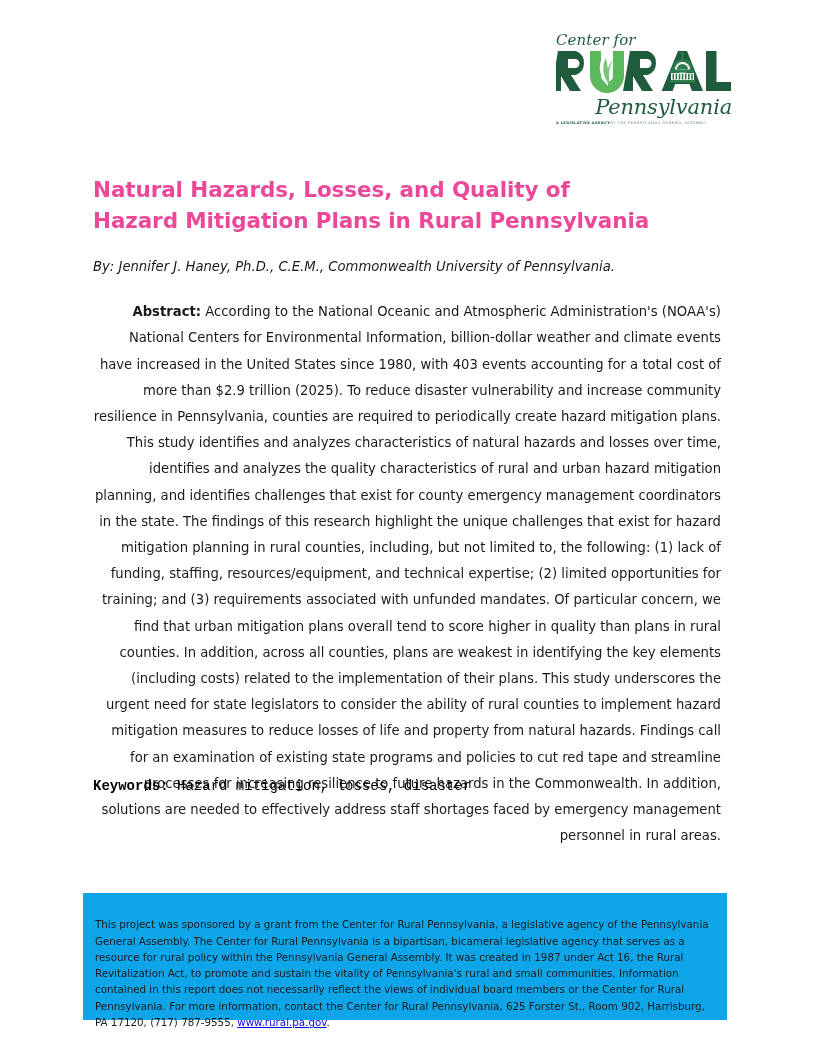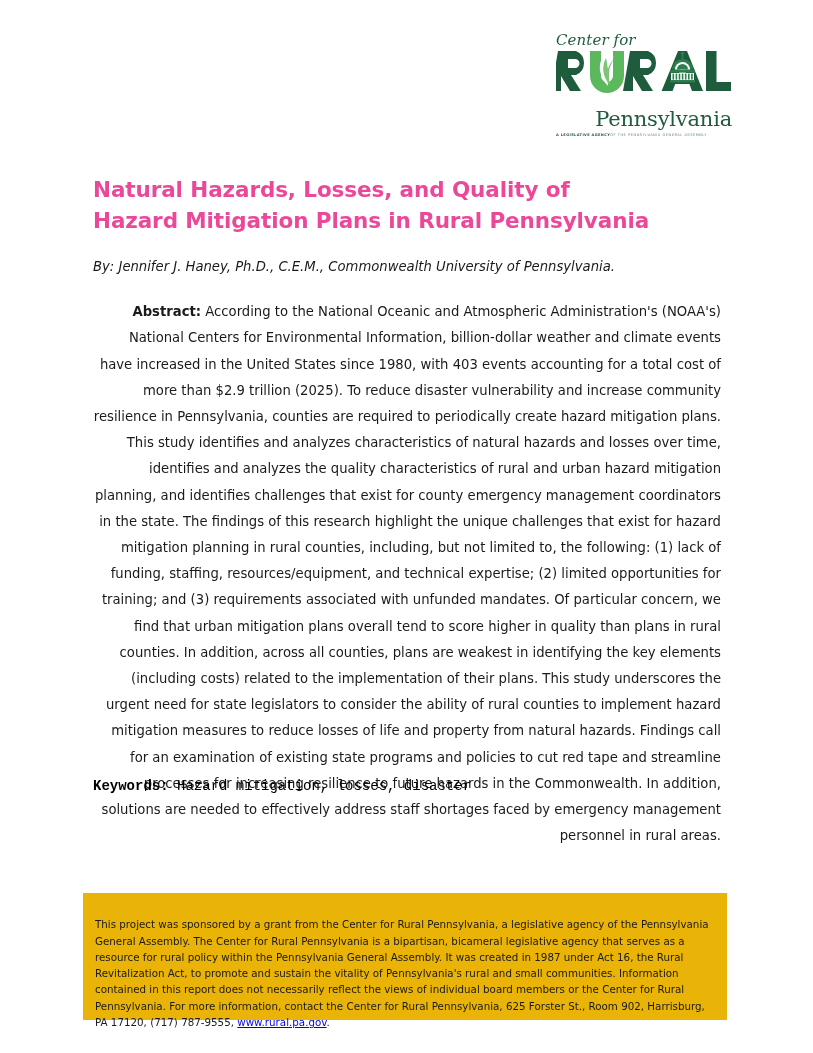--- a/index.html
+++ b/index.html
@@ -36,25 +36,26 @@
   .logo-rural-row {
     position: relative;
     height: 44px;
     margin-top: 1px;
   }
   .logo-rural-svg {
     display: block;
   }
   .logo-pennsylvania {
     font-family: "DejaVu Serif", "Liberation Serif", serif;
+    font-style: italic;
     font-size: 21px;
     color: #1f5c3d;
     text-align: right;
     line-height: 1;
-    margin-top: 16px;
+    margin-top: 4px;
     letter-spacing: -0.2px;
   }
   .logo-tagline {
     margin-top: 4px;
     font-size: 3.6px;
     line-height: 1.1;
     letter-spacing: 0.35px;
     white-space: nowrap;
     text-align: left;
   }
@@ -127,21 +128,21 @@
     font-weight: bold;
   }
 
   
   .footer-box {
     position: absolute;
     left: 83px;
     top: 893px;
     width: 644px;
     height: 127px;
-    background: #eab308;
+    background: #0ea5e9;
     box-sizing: border-box;
     padding: 13px 16px 12px 12px;
   }
   .footer-text {
     font-size: 10.3px;
     line-height: 16.3px;
     color: #1a1a1a;
     text-align: left;
   }
   .footer-text .url {

